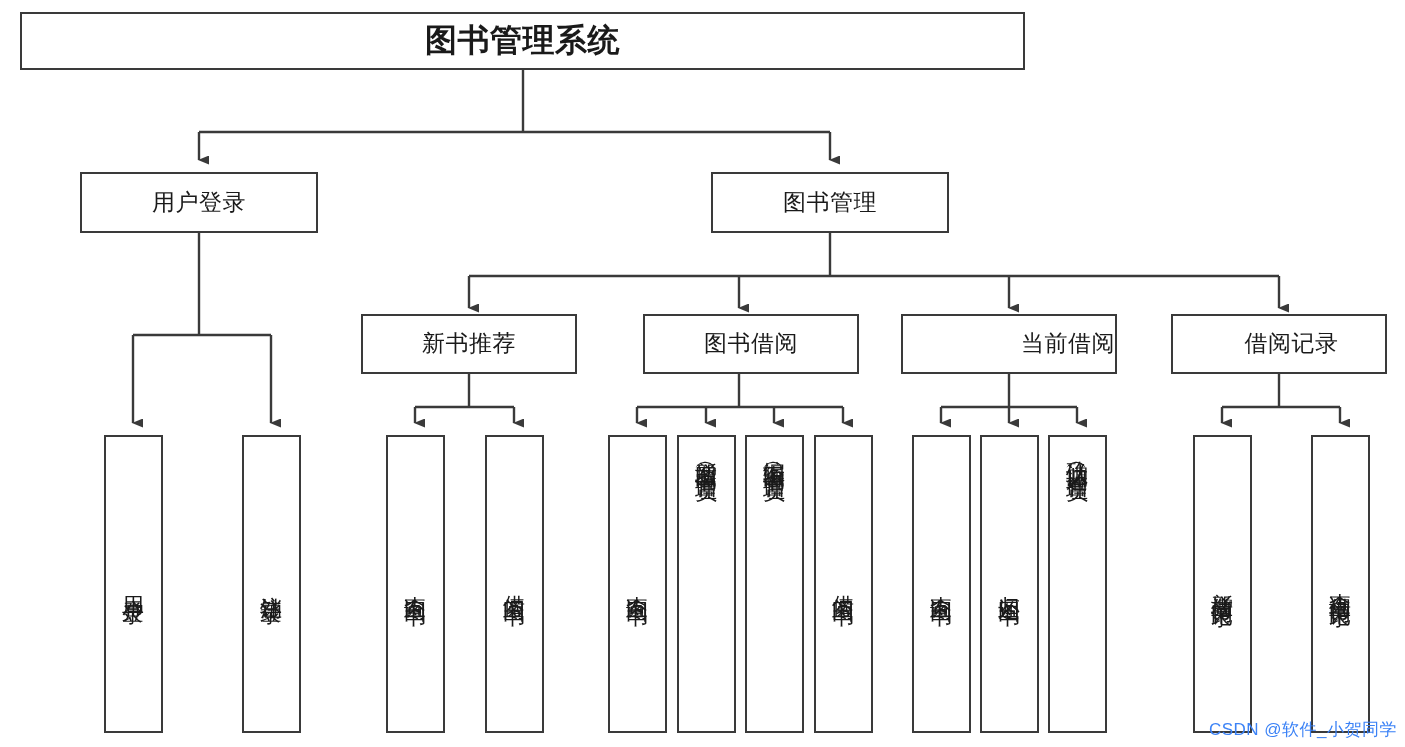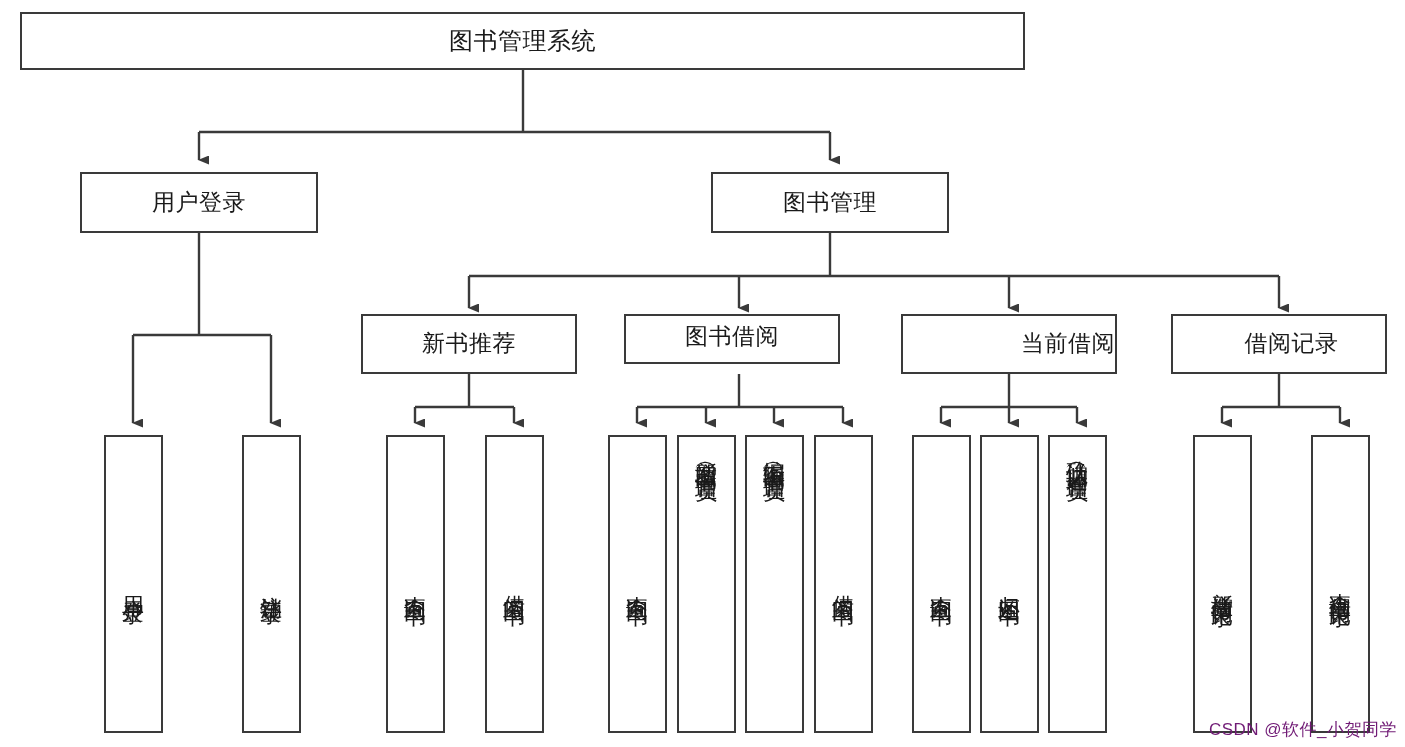--- a/index.html
+++ b/index.html
@@ -41,21 +41,22 @@
     text-align: center;
     line-height: 1.18;
     letter-spacing: 0.5px;
   }
   
   .node.horiz .node-label {
     writing-mode: horizontal-tb;
     font-size: 23px;
   }
   .node.root .node-label {
-    font-size: 24px;
+    font-size: 32px;
+    font-weight: bold;
   }
   
   .node.vert {
     align-items: flex-start;
     justify-content: center;
     padding-top: 6px;
   }
   .node.vert .node-label {
     writing-mode: vertical-rl;
     text-orientation: upright;
@@ -66,21 +67,21 @@
   }
   .node.vert.centered {
     align-items: center;
     padding-top: 0;
   }
   #watermark {
     position: absolute;
     right: 8px;
     bottom: 6px;
     font-size: 17px;
-    color: #701a75;
+    color: #3b82f6;
     letter-spacing: 0.5px;
     white-space: nowrap;
   }
 </style>
 </head>
 <body>
 
 <div id="diagram-canvas">
 
   <svg id="edges-layer" viewBox="0 0 1405 747" width="1405" height="747">
@@ -142,21 +143,21 @@
   <div class="node horiz" style="left:80px; top:172px; width:238px; height:61px;">
     <span class="node-label">用户登录</span>
   </div>
   <div class="node horiz" style="left:361px; top:314px; width:216px; height:60px;">
     <span class="node-label">新书推荐</span>
   </div>
 
   <div class="node horiz" style="left:711px; top:172px; width:238px; height:61px;">
     <span class="node-label">图书管理</span>
   </div>
-  <div class="node horiz" style="left:624px; top:314px; width:216px; height:50px;font-family:Liberation Mono, monospace;">
+  <div class="node horiz" style="left:643px; top:314px; width:216px; height:60px;">
     <span class="node-label">图书借阅</span>
   </div>
   <div class="node horiz" style="left:901px; top:314px; width:216px; height:60px;justify-content:flex-end;">
     <span class="node-label">当前借阅</span>
   </div>
   <div class="node horiz" style="left:1171px; top:314px; width:216px; height:60px;padding-left:25px;">
     <span class="node-label">借阅记录</span>
   </div>
 
   <div class="node vert centered" style="left:104px; top:435px; width:59px; height:298px;">

